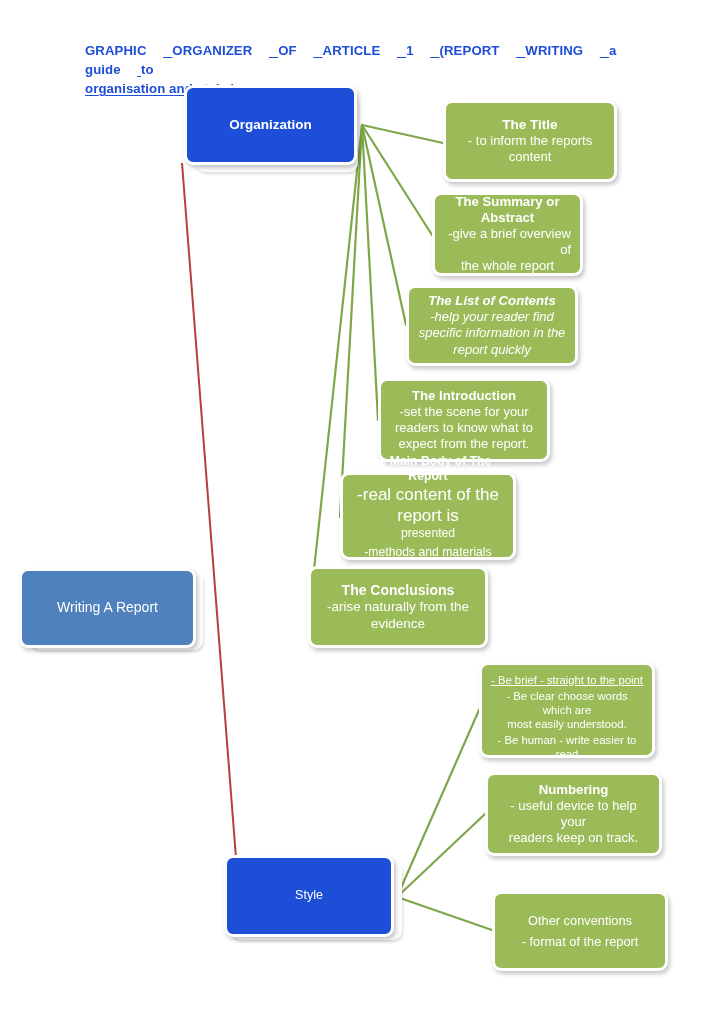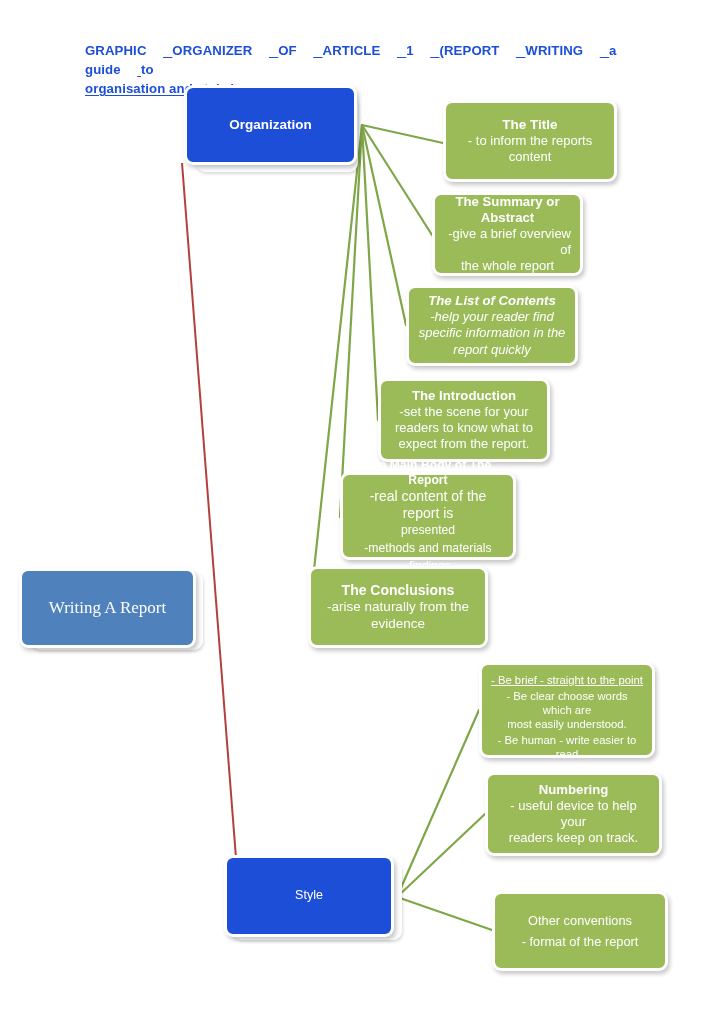--- a/index.html
+++ b/index.html
@@ -154,34 +154,34 @@
 
   <div class="node green" style="left:378px; top:378px; width:172px; height:84px;">
     <div class="hd" style="font-size:13.2px;">The Introduction</div>
     <div class="ln" style="font-size:13px;">-set the scene for your</div>
     <div class="ln" style="font-size:13px;">readers  to know what to</div>
     <div class="ln" style="font-size:13px;">expect from the report.</div>
   </div>
 
   <div class="node green" style="left:340px; top:472px; width:176px; height:88px;">
     <div class="hd" style="font-size:12.2px;">The Main Body of The Report</div>
-    <div class="ln" style="font-size:14px;text-align:center;">-real content of the report is</div>
+    <div class="ln" style="font-size:17px;text-align:center;">-real content of the report is</div>
     <div class="ln" style="font-size:12.2px;">presented</div>
     <div class="ln" style="font-size:12.2px; margin-top:3px;">-methods and materials</div>
     <div class="ln" style="font-size:12.2px; margin-top:3px;">-findings</div>
   </div>
 
   <div class="node green" style="left:308px; top:566px; width:180px; height:82px;">
     <div class="hd" style="font-size:14px;">The  Conclusions</div>
     <div class="ln" style="font-size:13.5px;">-arise naturally from the</div>
     <div class="ln" style="font-size:13.5px;">evidence</div>
   </div>
 
   <div class="node blue" style="left:19px; top:568px; width:177px; height:80px;">
-    <div class="ln" style="font-size:17px;font-family:Liberation Serif, serif;">Writing A Report</div>
+    <div class="ln" style="font-size:14px;">Writing A Report</div>
   </div>
 
   <div class="node red" style="left:224px; top:855px; width:170px; height:82px;">
     <div class="ln" style="font-size:12.5px;">Style</div>
   </div>
 
   <div class="node green" style="left:479px; top:662px; width:176px; height:96px;">
     <div class="hd" style="font-size:11.3px;">Written Style</div>
     <div class="ln" style="font-size:11.3px; margin-top:14px;text-decoration:underline;">- Be brief - straight to the point</div>
     <div class="ln" style="font-size:11.3px; margin-top:2px;">- Be clear choose words which are</div>

